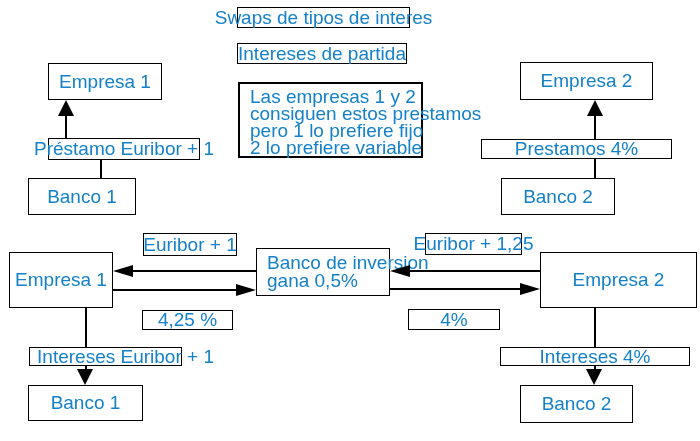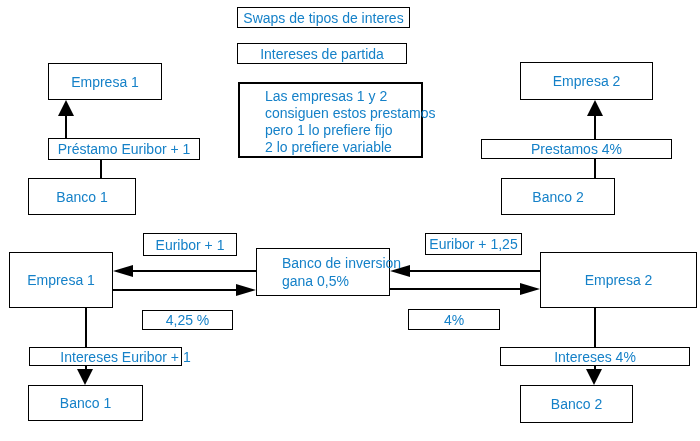--- a/index.html
+++ b/index.html
@@ -4,26 +4,26 @@
 <style>
   html,body { margin:0; padding:0; background:#ffffff; }
   .stage {
     position:relative; width:700px; height:441px; background:#ffffff;
     font-family:"Liberation Sans", sans-serif; overflow:hidden;
     --blue:#1581c8;
   }
   .box {
     position:absolute; box-sizing:border-box;
     border:1px solid #000; background:#fff;
-    color:var(--blue); font-size:14px;
+    color:var(--blue); font-size:19px;
     display:flex; align-items:center; justify-content:center;
     white-space:nowrap;
   }
   .box.thick { border-width:2px; }
-  .box.leftalign { justify-content:flex-start; padding-left:25px; }
+  .box.leftalign { justify-content:flex-start; padding-left:10px; }
   .multiline { display:block; line-height:17px; white-space:normal; }
   .multiline > div { white-space:nowrap; }
   .note-pad { padding-top:4px; }
   .vline { position:absolute; width:2px; background:#000; }
   .hline { position:absolute; height:2px; background:#000; }
   .tri { position:absolute; width:0; height:0; }
   .tri.up    { border-left:8px solid transparent; border-right:8px solid transparent; border-bottom:16px solid #000; }
   .tri.down  { border-left:8px solid transparent; border-right:8px solid transparent; border-top:16px solid #000; }
   .tri.left  { border-top:6px solid transparent; border-bottom:6px solid transparent; border-right:20px solid #000; }
   .tri.right { border-top:6px solid transparent; border-bottom:6px solid transparent; border-left:20px solid #000; }

